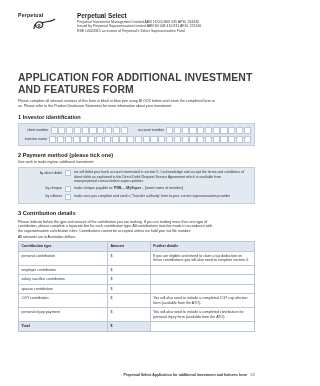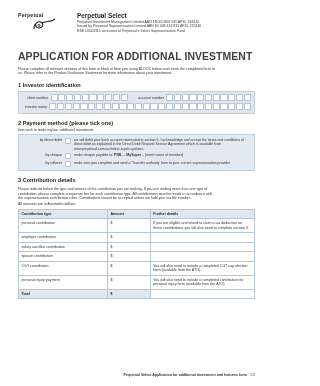--- a/index.html
+++ b/index.html
@@ -62,21 +62,21 @@
   .masthead-lines {
     margin-top: 1px;
     font-size: 3.5px;
     line-height: 4.4px;
     color: #3a3a3a;
   }
   .masthead-lines div { white-space: nowrap; }
 
   
   .doc-title {
-    margin-top: 13px;
+    margin-top: 34px;
     font-size: 10.4px;
     font-weight: bold;
     line-height: 11.6px;
     letter-spacing: .1px;
     color: #3f3f3f;
     text-transform: uppercase;
   }
   .doc-intro {
     margin-top: 4px;
     font-size: 3.6px;
@@ -257,20 +257,21 @@
       <div class="masthead-lines">
         <div>Perpetual Investment Management Limited ABN 18 000 866 535 AFSL 234426</div>
         <div>Issued by Perpetual Superannuation Limited ABN 84 008 416 831 AFSL 225246</div>
         <div>RSE L0003315 as trustee of Perpetual's Select Superannuation Fund</div>
       </div>
     </div>
   </div>
 
   <div class="doc-title">
     <div>APPLICATION FOR ADDITIONAL INVESTMENT</div>
+    <div>AND FEATURES FORM</div>
   </div>
   <div class="doc-intro">
     <div>Please complete all relevant sections of this form in black or blue pen using BLOCK letters and return the completed form to</div>
     <div>us. Please refer to the Product Disclosure Statement for more information about your investment.</div>
   </div>
 
   <div class="sec-head">1 Investor identification</div>
 
   <div class="panel">
     <div class="field-row">

